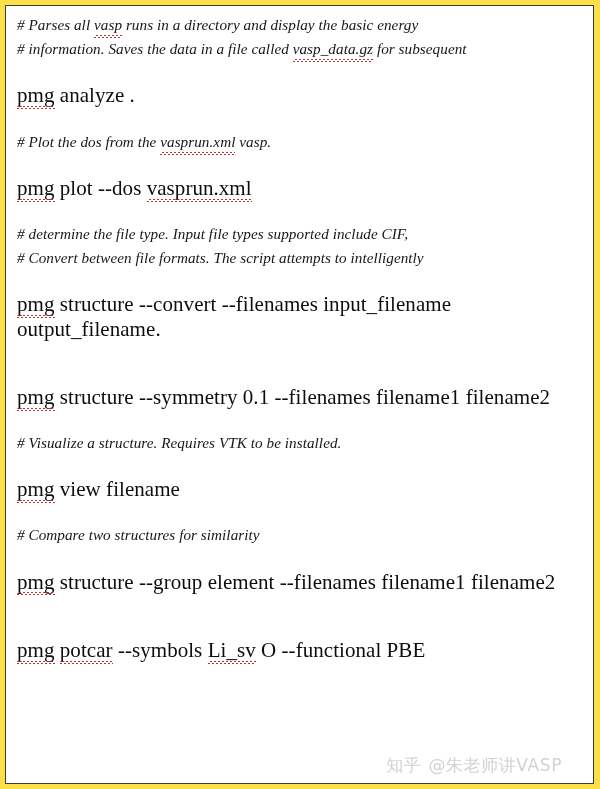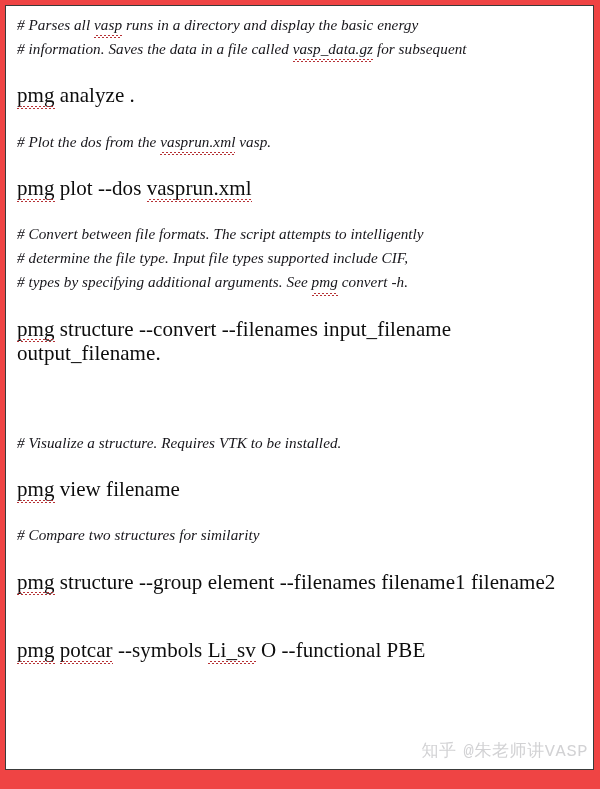--- a/index.html
+++ b/index.html
@@ -14,22 +14,22 @@
     overflow: hidden;
     font-family: "Liberation Serif", "DejaVu Serif", serif;
     -webkit-font-smoothing: antialiased;
   }
 
   #page {
     position: relative;
     box-sizing: border-box;
     width: 600px;
     height: 789px;
-    padding: 5px 6px 19px 5px;
-    background: #ef4444;
+    padding: 5px 6px 5px 5px;
+    background: #fde047;
   }
 
   #sheet {
     position: relative;
     box-sizing: border-box;
     width: 100%;
     height: 100%;
     border: 1.4px solid #3a3a3a;
     background: #ffffff;
     overflow: hidden;
@@ -93,35 +93,35 @@
     background-size: 4px 3px;
     background-repeat: repeat-x;
     opacity: 0.95;
     pointer-events: none;
   }
   .comment .sq::after { bottom: -1px; }
 
   
   #watermark {
     position: absolute;
-    right: 5px;
+    right: 31px;
     bottom: 9px;
     display: flex;
     align-items: baseline;
     gap: 7px;
     font-family: "DejaVu Sans", "Liberation Sans", sans-serif;
     font-size: 17px;
     line-height: 1;
     color: #d2d2d4;
     letter-spacing: 0.6px;
     user-select: none;
     white-space: nowrap;
   }
   #watermark .wm-brand { font-weight: 400; }
-  #watermark .wm-user  { font-weight: 400; font-family: Liberation Mono, monospace; }
+  #watermark .wm-user  { font-weight: 400; }
 </style>
 </head>
 <body>
 
 <div id="page">
   <div id="sheet">
 
     <div id="doc">
         <div class="block comment">
           <div class="line"><span># Parses all </span><span class="sq">vasp</span><span> runs in a directory and display the basic energy</span></div>
@@ -134,30 +134,32 @@
         <div class="gap-lg"></div>
         <div class="block comment">
           <div class="line"><span># Plot the dos from the </span><span class="sq">vasprun.xml</span><span> vasp.</span></div>
         </div>
         <div class="gap-lg"></div>
         <div class="block command">
           <div class="line"><span class="sq">pmg</span><span> plot --dos </span><span class="sq">vasprun.xml</span></div>
         </div>
         <div class="gap-lg"></div>
         <div class="block comment">
+          <div class="line"><span># determine the file type. Input file types supported include CIF,</span></div>
           <div class="line"><span># Convert between file formats. The script attempts to intelligently</span></div>
-          <div class="line"><span># determine the file type. Input file types supported include CIF,</span></div>
-          <div class="line"><span># types by specifying additional arguments. See </span><span class="sq">pmg</span><span> convert -h.</span></div>
         </div>
         <div class="gap-lg"></div>
         <div class="block command">
           <div class="line"><span class="sq">pmg</span><span> structure --convert --filenames input_filename output_filename.</span></div>
         </div>
         <div class="gap-lg"></div>
         <div class="gap-lg"></div>
+        <div class="block command">
+          <div class="line"><span class="sq">pmg</span><span> structure --symmetry 0.1 --filenames filename1 filename2</span></div>
+        </div>
         <div class="gap-lg"></div>
         <div class="block comment">
           <div class="line"><span># Visualize a structure. Requires VTK to be installed.</span></div>
         </div>
         <div class="gap-lg"></div>
         <div class="block command">
           <div class="line"><span class="sq">pmg</span><span> view filename</span></div>
         </div>
         <div class="gap-lg"></div>
         <div class="block comment">

